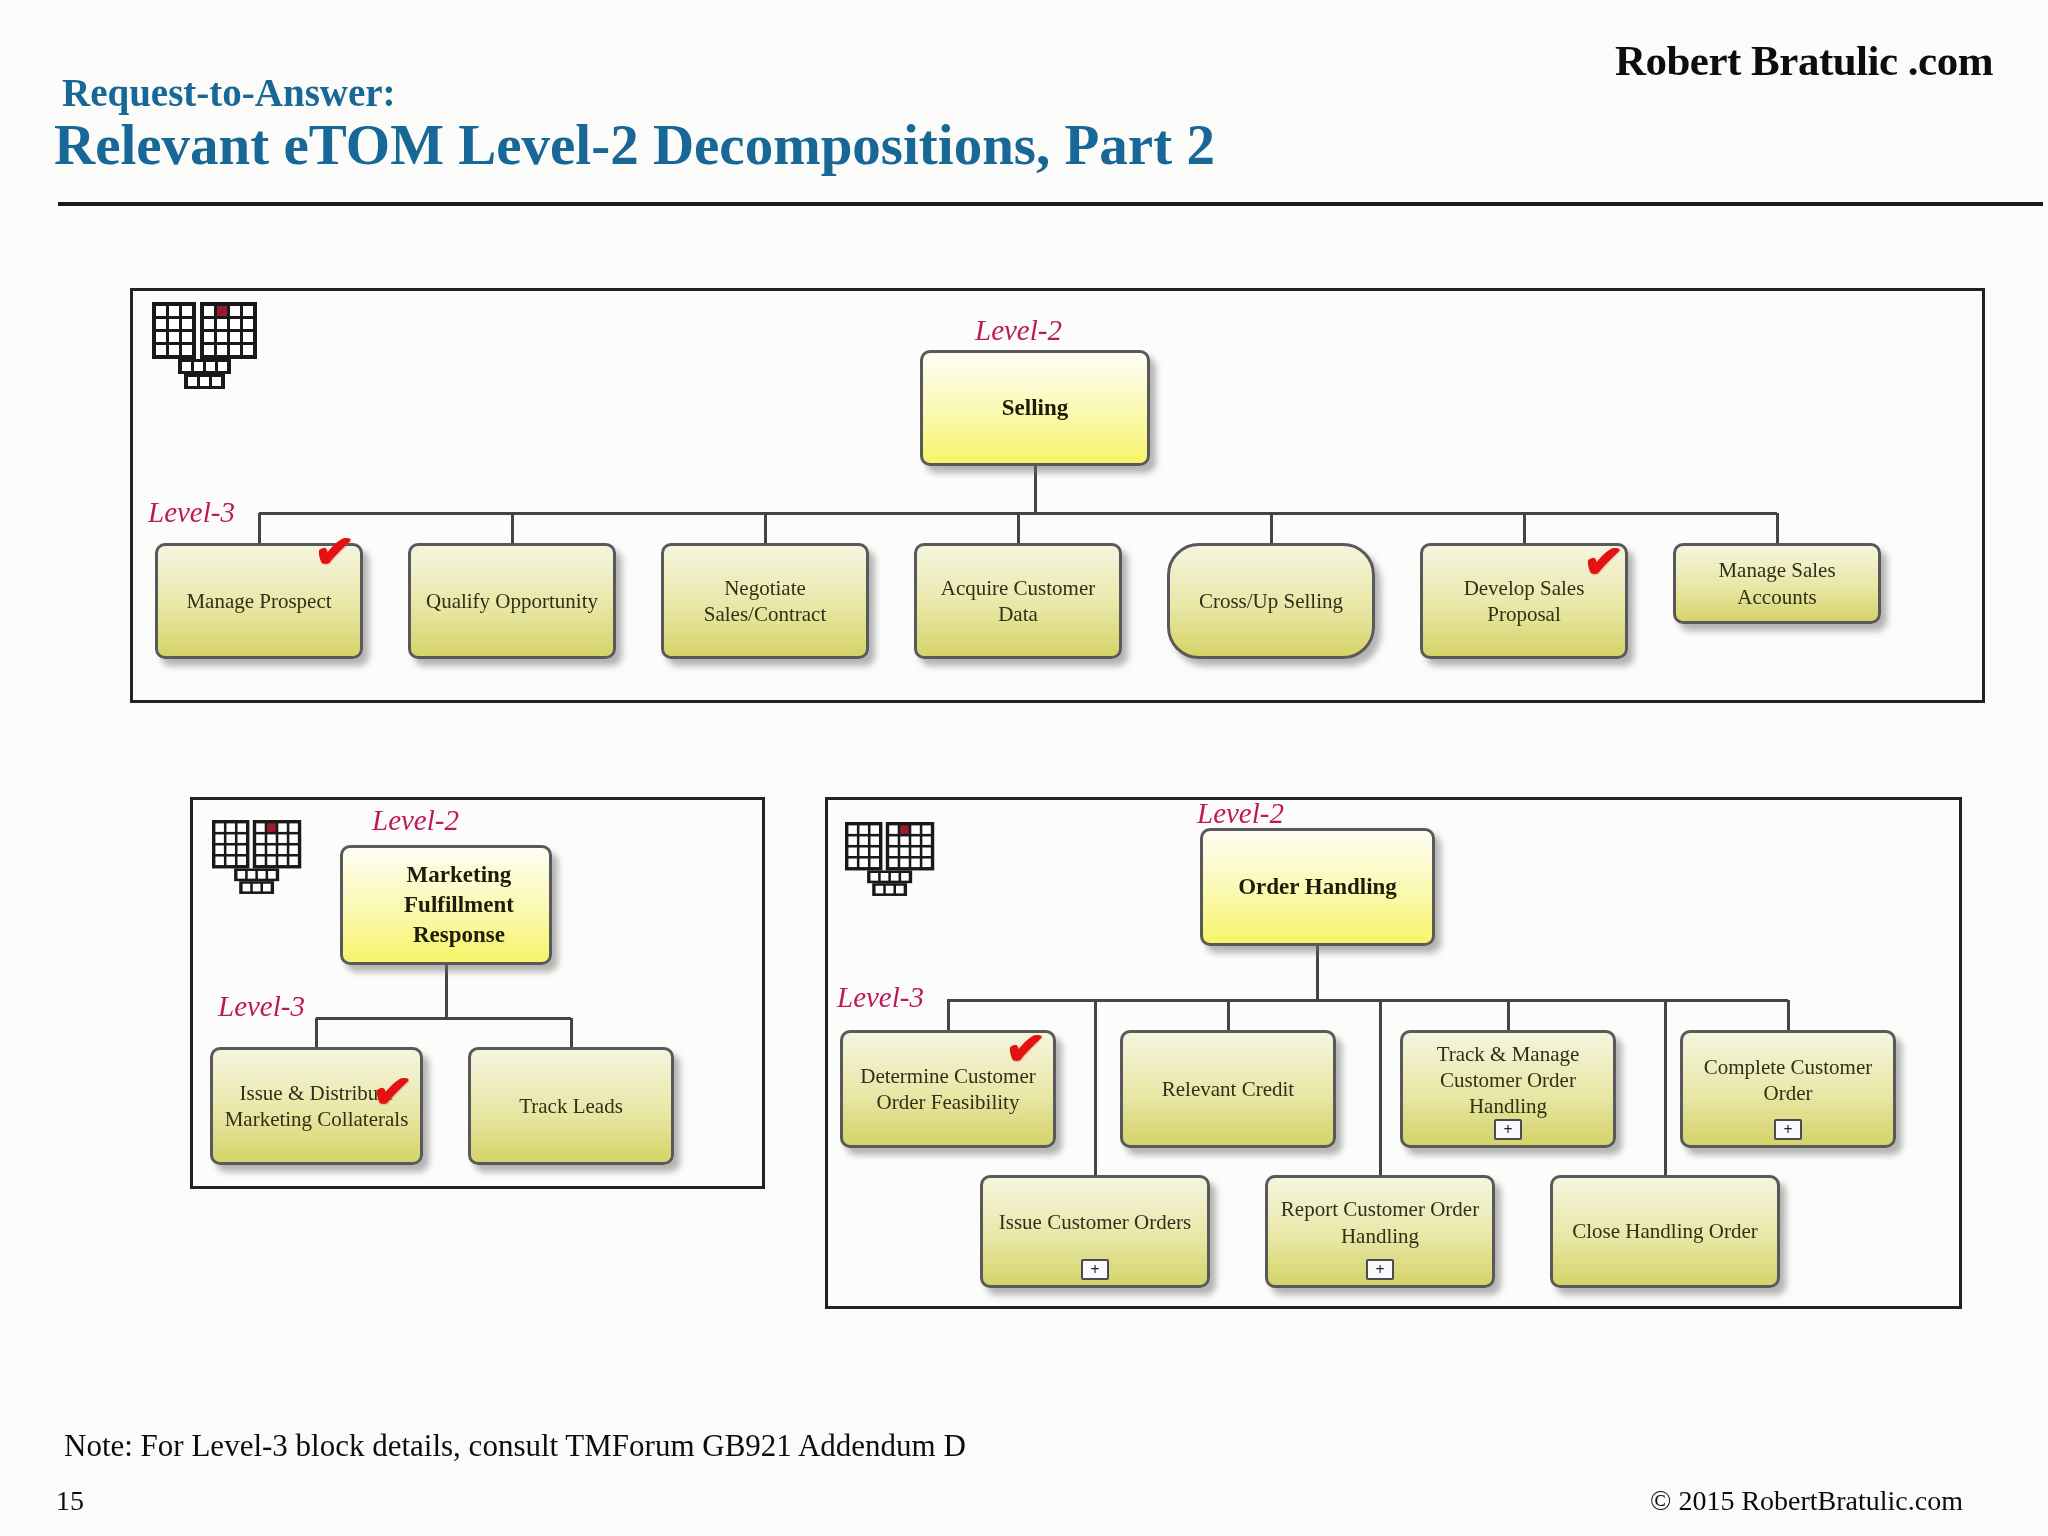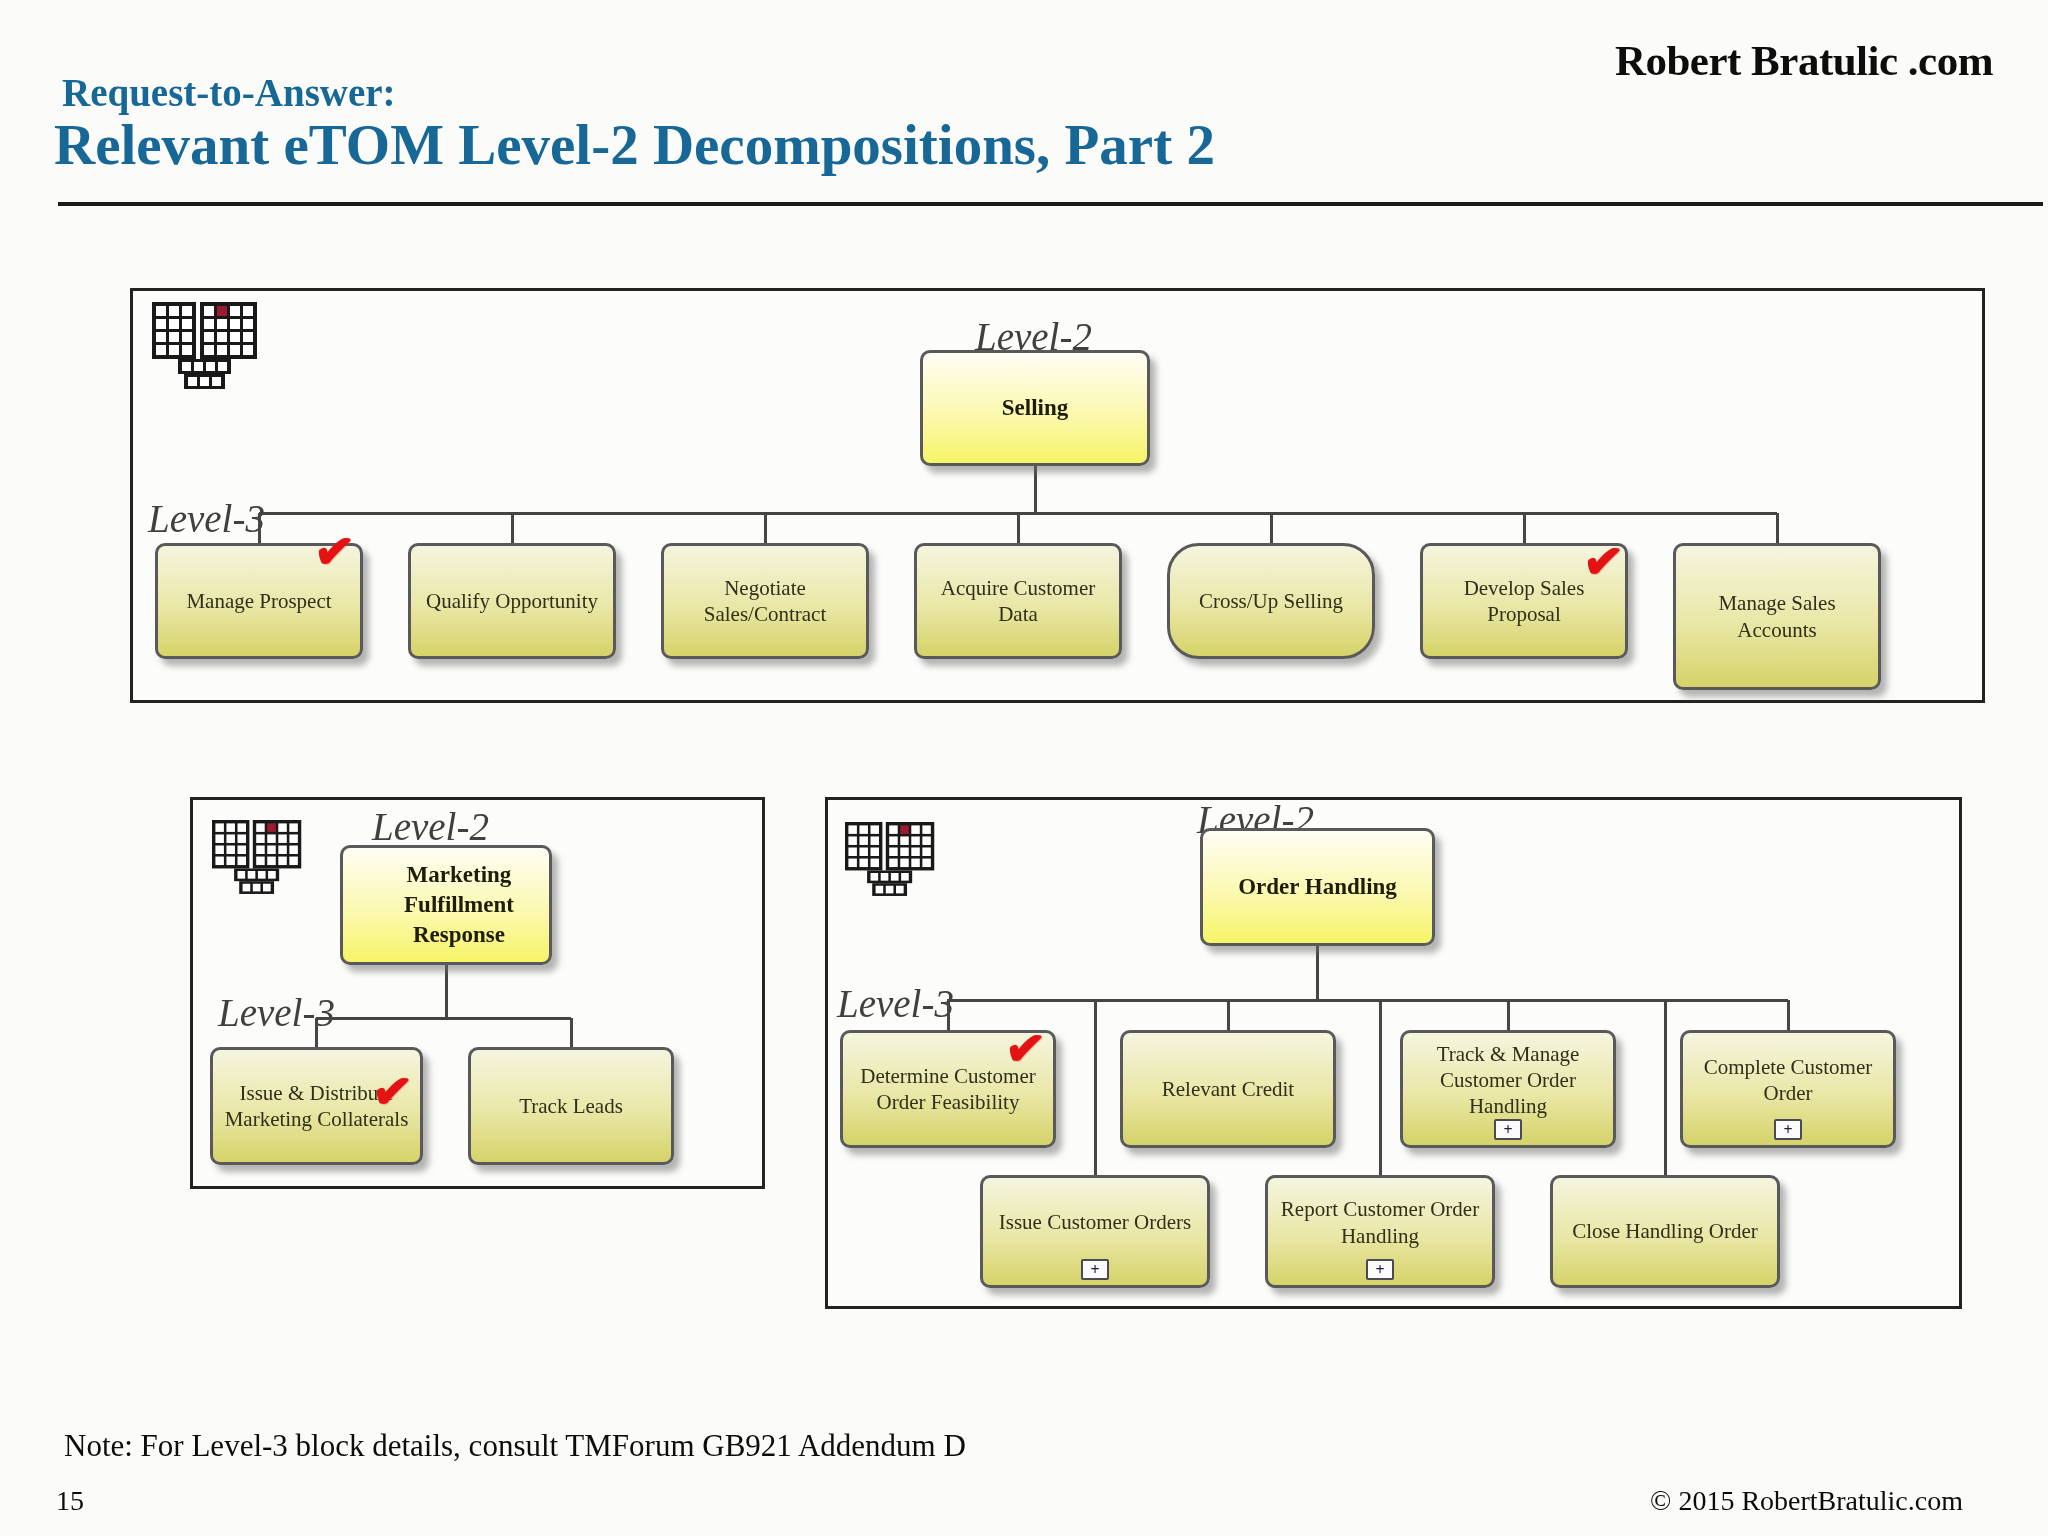--- a/index.html
+++ b/index.html
@@ -11,21 +11,21 @@
   .title{position:absolute;left:54px;top:112px;font-size:57px;font-weight:bold;
          color:#176896;margin:0;white-space:nowrap;}
   .title-rule{position:absolute;left:58px;top:202px;width:1985px;height:4px;background:#1b1b1b;}
   .note{position:absolute;left:64px;top:1428px;font-size:31px;color:#0c0c0c;}
   .page-num{position:absolute;left:56px;top:1485px;font-size:28px;color:#0c0c0c;}
   .copyright{position:absolute;right:85px;top:1485px;font-size:28px;color:#0c0c0c;}
 
   #diagram-root{position:absolute;inset:0;}
   .panel{position:absolute;border:3px solid #222;background:#fcfcfa;box-sizing:border-box;}
 
-  .lvl{position:absolute;font-style:italic;font-size:39px;color:#404040;white-space:nowrap;}
+  .lvl{position:absolute;font-style:italic;font-size:29px;color:#be185d;white-space:nowrap;}
 
   .pbox{position:absolute;border:3px solid #59595c;border-radius:10px;box-sizing:border-box;
         box-shadow:6px 7px 6px rgba(110,110,110,.5);
         display:flex;align-items:center;justify-content:center;text-align:center;
         padding:4px 10px;}
   .pbox.l2{background:linear-gradient(180deg,#fefdf4 0%,#fbf9b0 55%,#f6f467 100%);
            font-weight:bold;font-size:23px;color:#1d1d08;line-height:1.3;}
   .pbox.l3{background:linear-gradient(180deg,#f5f5df 0%,#e9e7a6 55%,#d5d368 100%);
            font-size:21px;color:#30301a;line-height:1.25;}
   .pbox.haspad{padding-bottom:22px;}
@@ -134,21 +134,21 @@
       <div class="line" style="left: 1270px; top: 513px; width: 3px; height: 30px;"></div>
       <div class="pbox l3" style="left: 1167px; top: 543px; width: 208px; height: 116px; border-radius: 32px;">
         <span>Cross/Up Selling</span>
       </div>
       <div class="line" style="left: 1523px; top: 513px; width: 3px; height: 30px;"></div>
       <div class="pbox l3" style="left: 1420px; top: 543px; width: 208px; height: 116px;">
         <span>Develop Sales Proposal</span>
         <div class="check" style="top: -8px; right: 2px;">✔</div>
       </div>
       <div class="line" style="left: 1776px; top: 513px; width: 3px; height: 30px;"></div>
-      <div class="pbox l3" style="left: 1673px; top: 543px; width: 208px; height: 147px;">
+      <div class="pbox l3" style="left: 1673px; top: 543px; width: 208px; height: 81px;">
         <span>Manage Sales Accounts</span>
       </div>
       <div class="panel" style="left: 190px; top: 797px; width: 575px; height: 392px;"></div>
       <div class="etom" style="left: 212px; top: 820px; transform: scale(0.85);">
         <div class="grids">
           <div class="eg c3">
             <span></span>
             <span></span>
             <span></span>
             <span></span>

